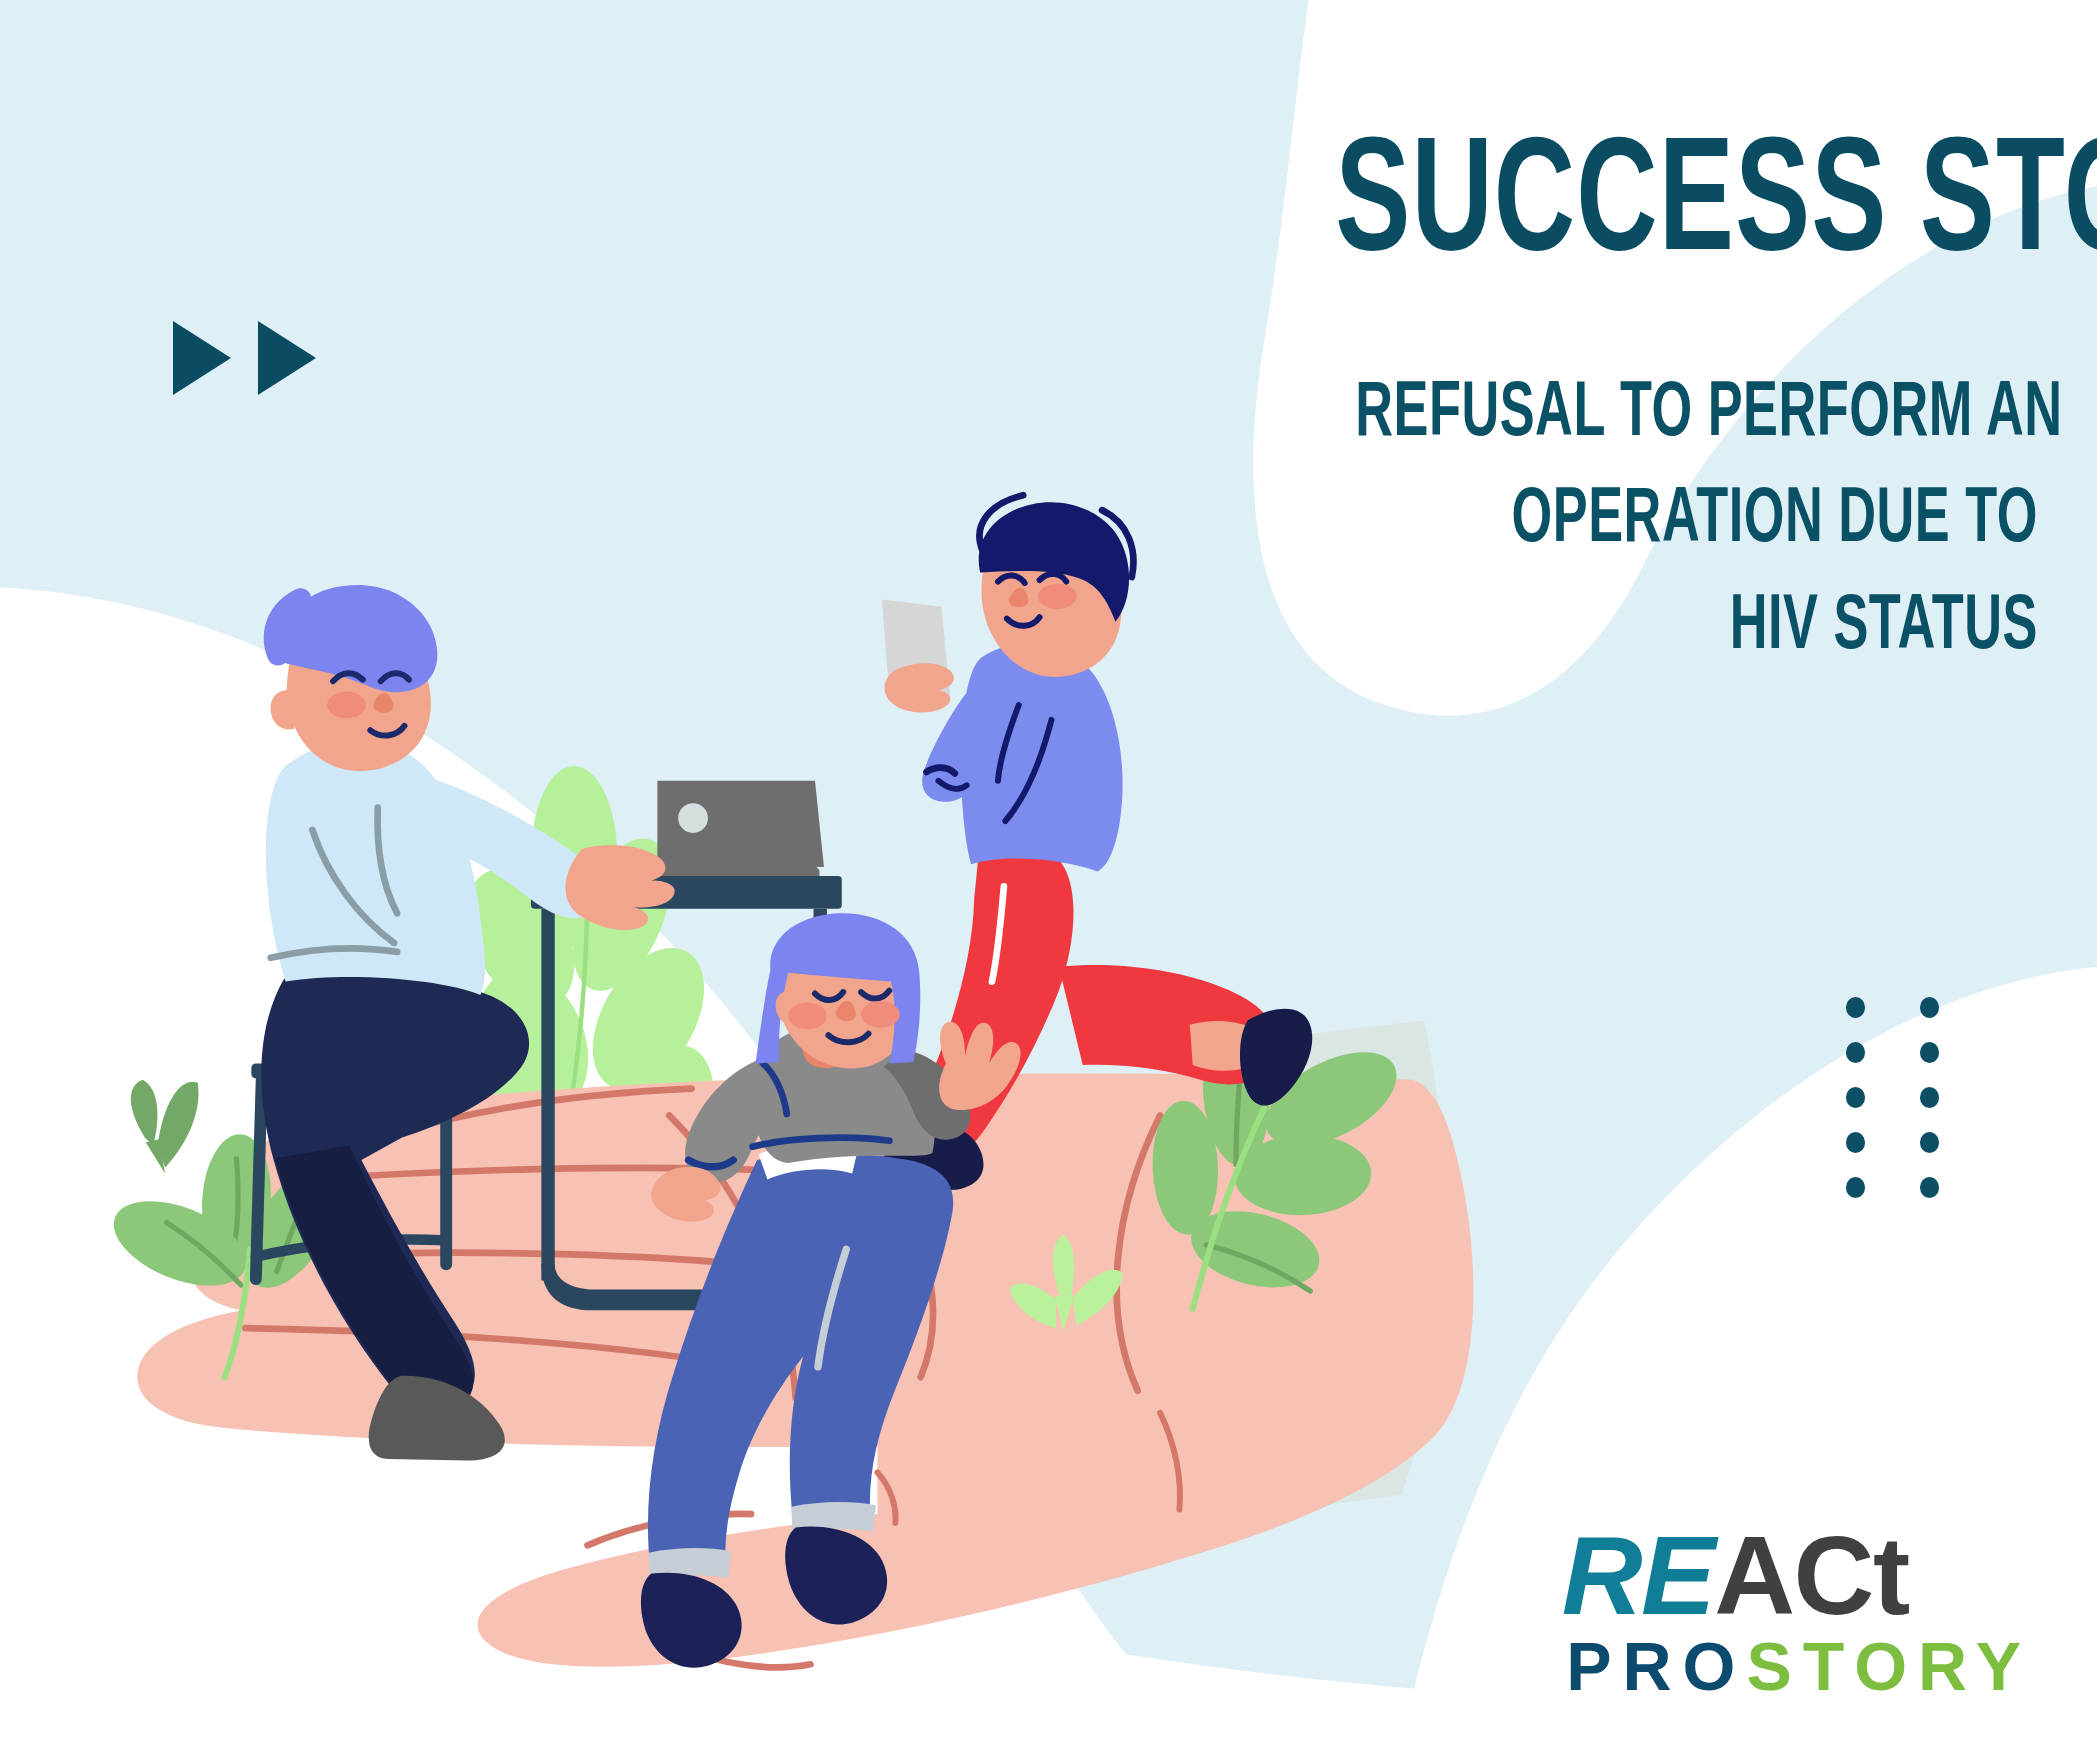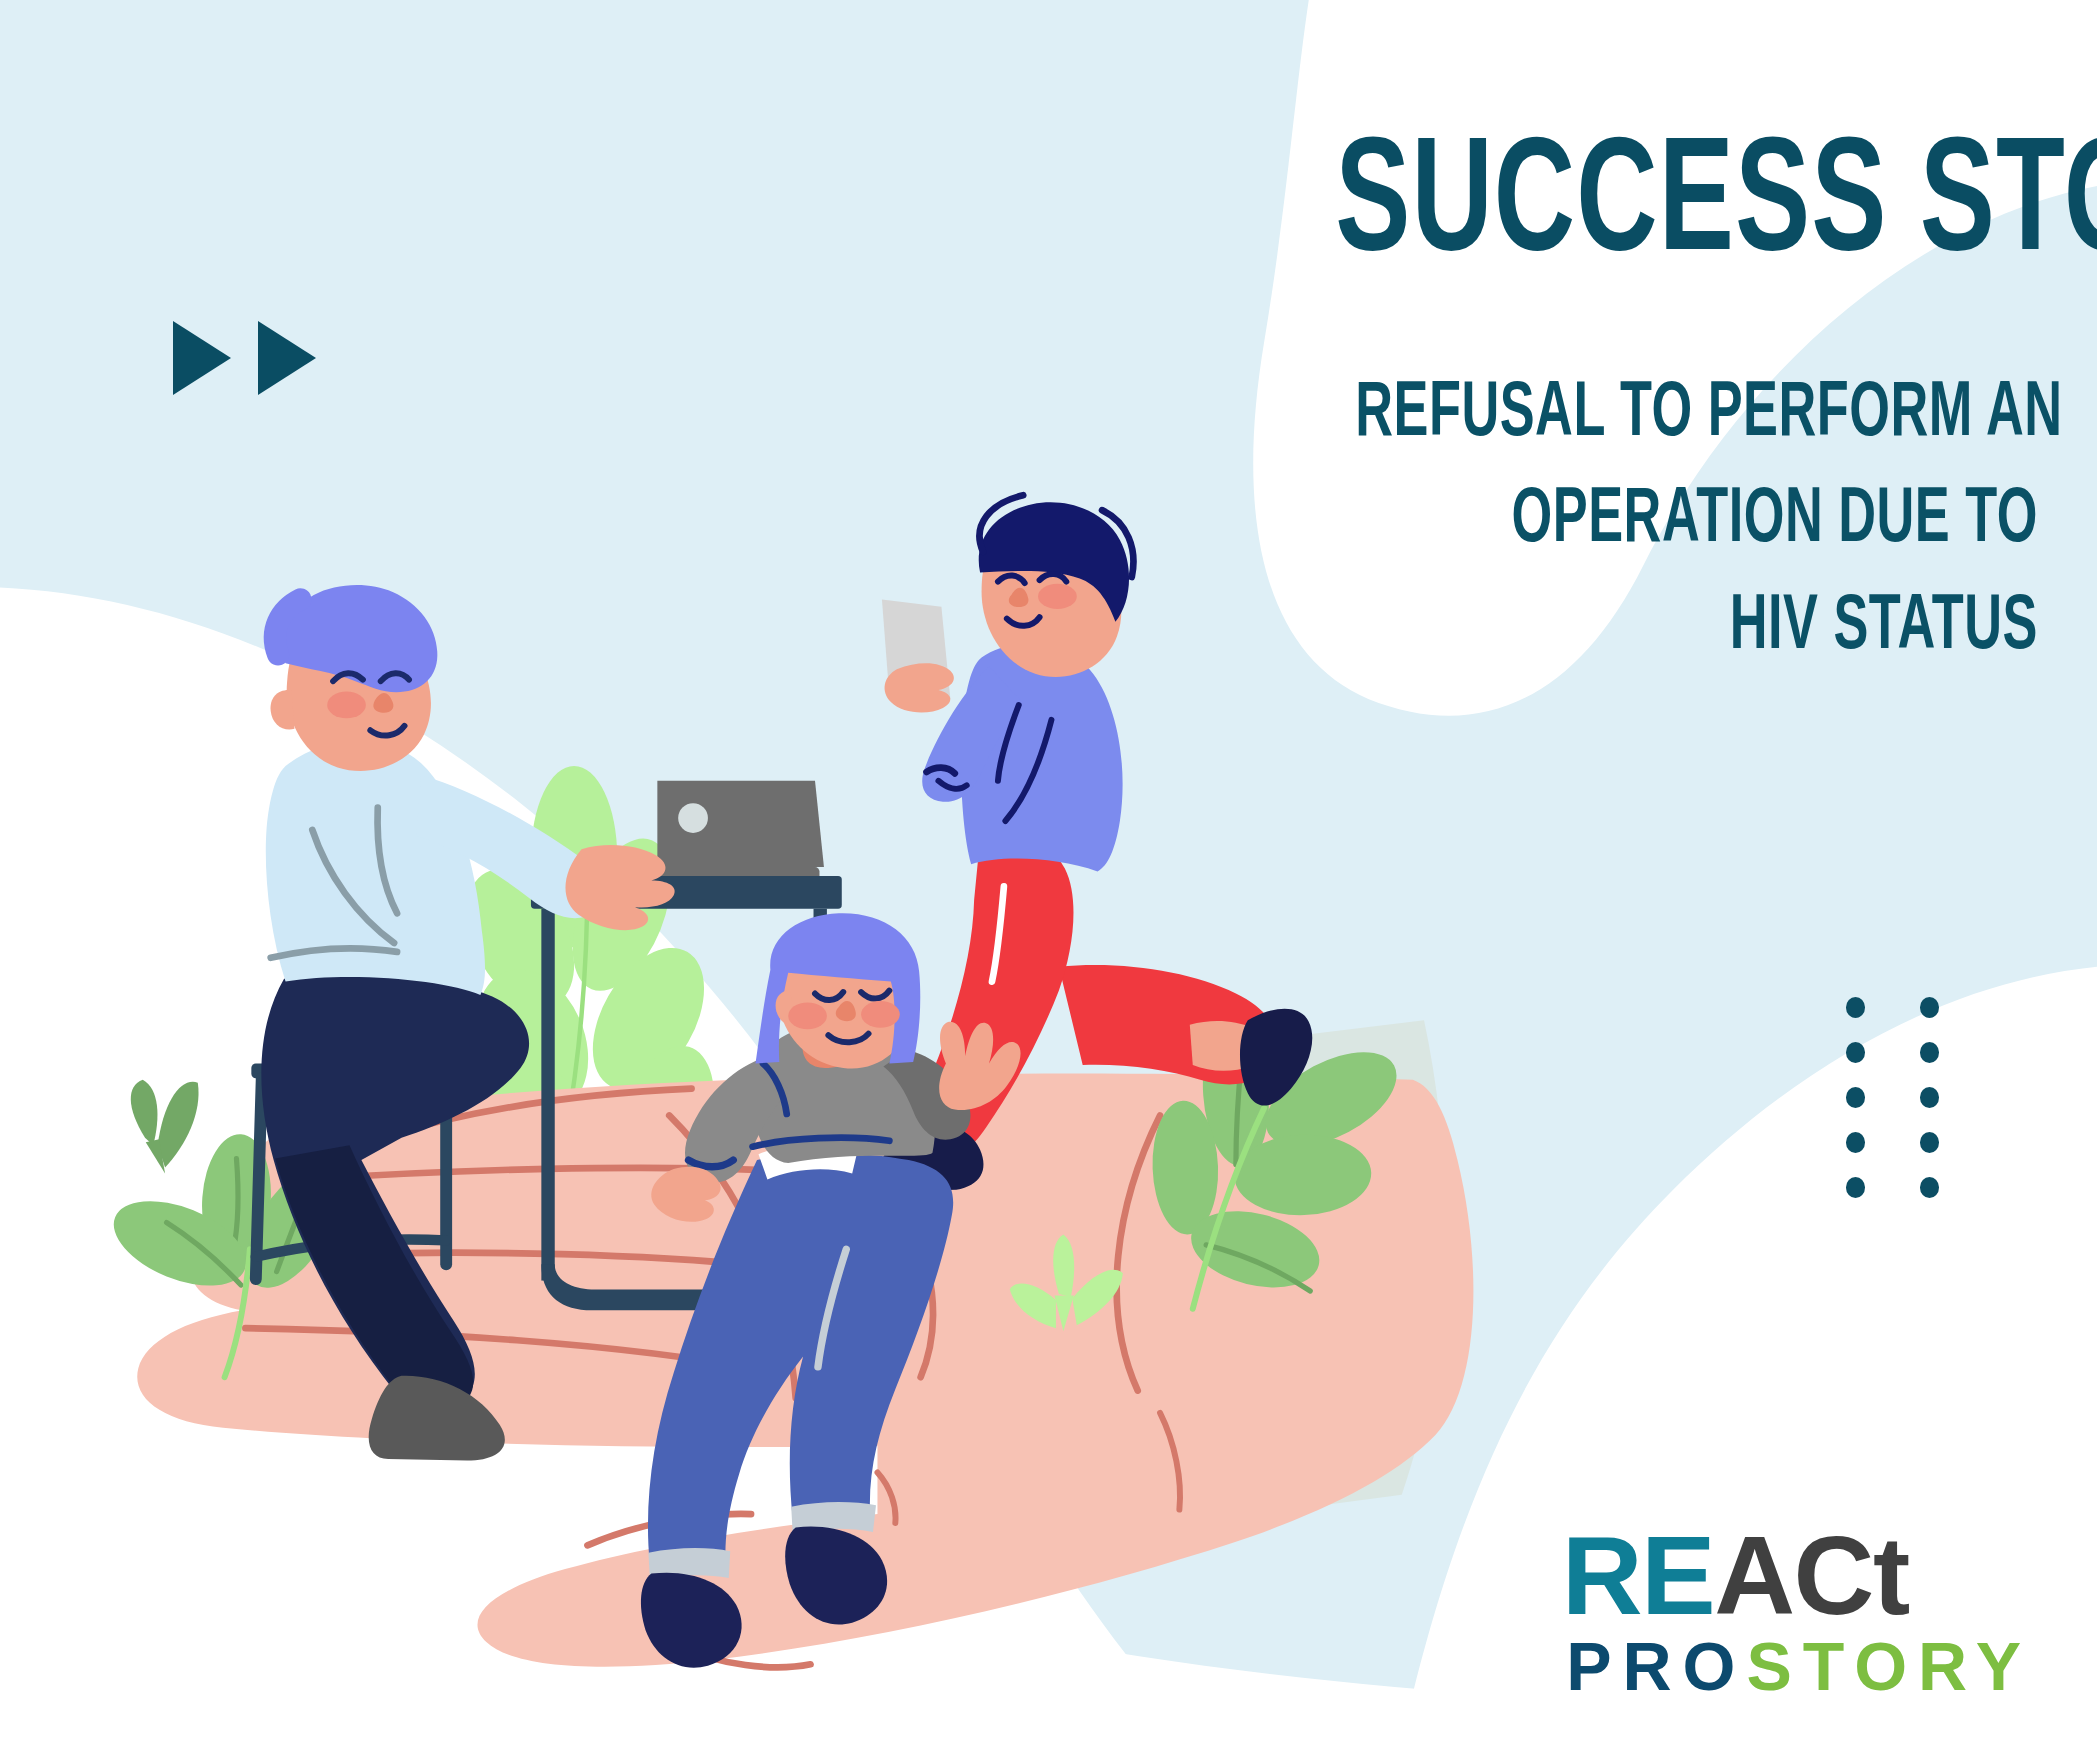--- a/index.html
+++ b/index.html
@@ -71,21 +71,21 @@
     position:absolute;right:65px;bottom:57px;z-index:7;
     text-align:left;
   }
   .logo-top{
     font-family:"Liberation Sans", sans-serif;
     font-weight:700;
     font-size:112px;
     line-height:0.94;
     letter-spacing:-1.5px;
   }
-  .logo-re{color:#0F7E96;}
+  .logo-re{color:#0F7E96;font-style:italic;}
   .logo-act{color:#404040;}
   .logo-bottom{
     font-family:"Liberation Sans", sans-serif;
     font-weight:700;
     font-size:68px;
     line-height:1.02;
     letter-spacing:11px;
     margin-top:3px;
     padding-left:4.5px;
   }

